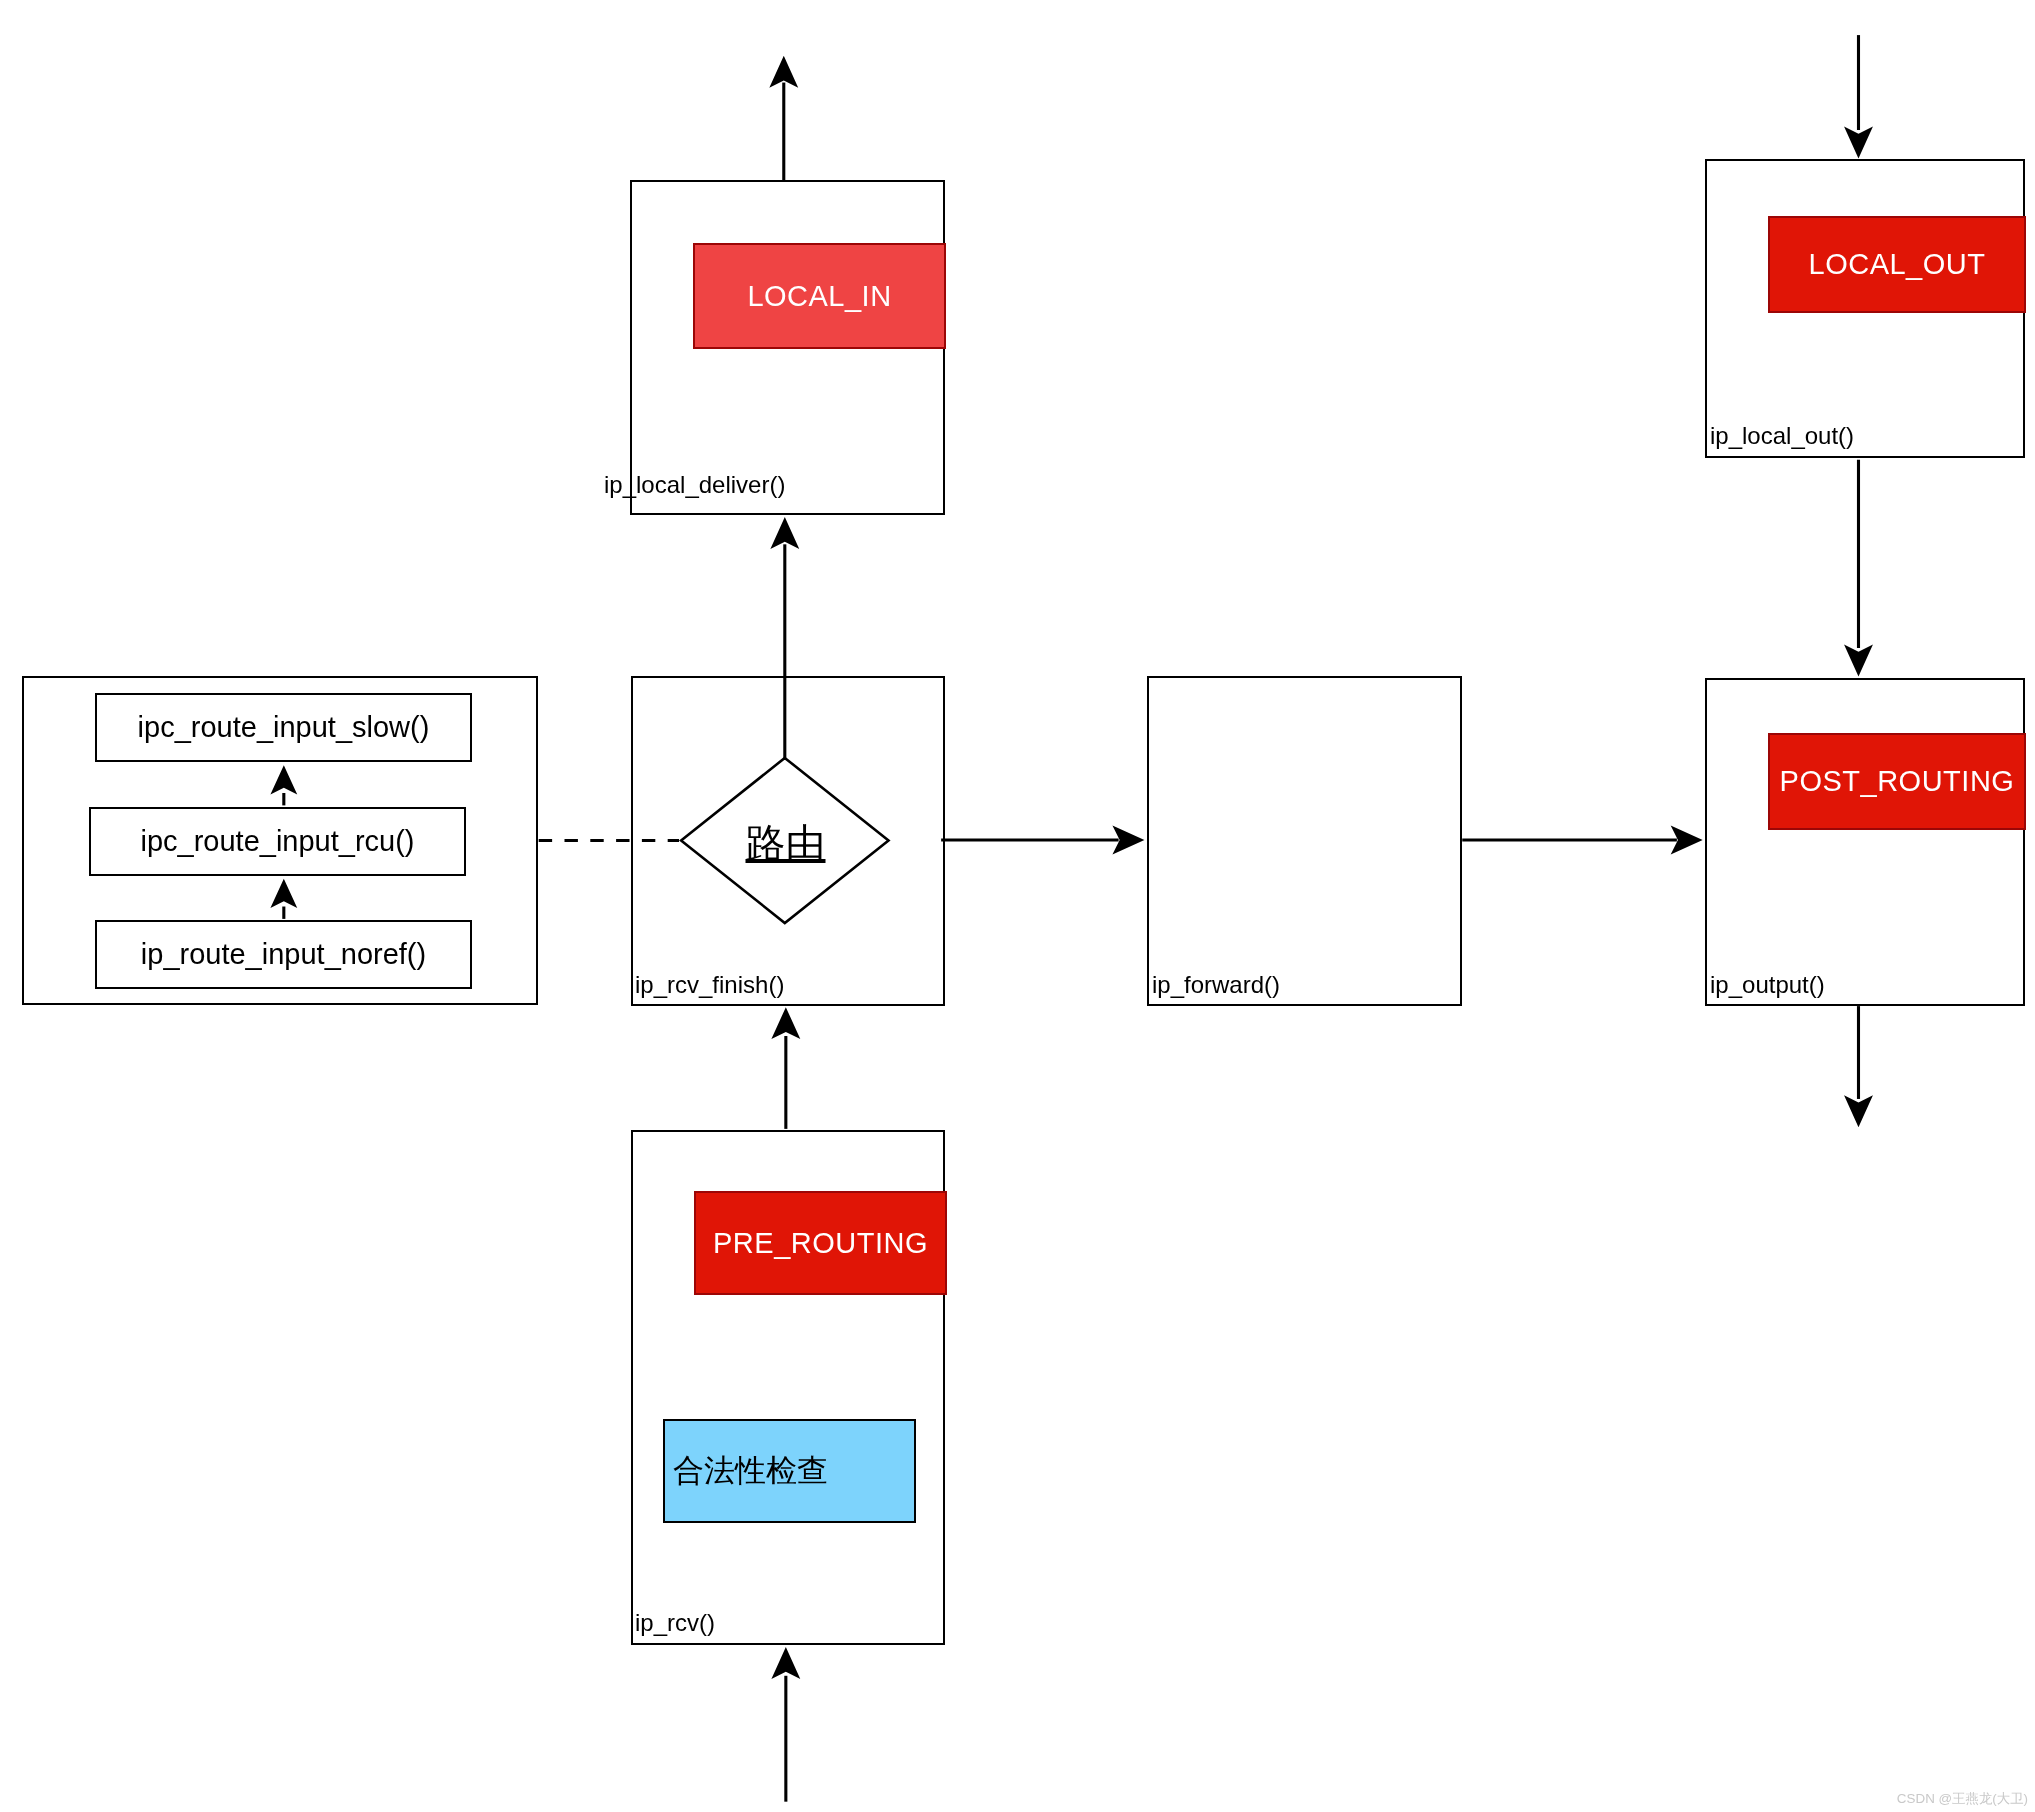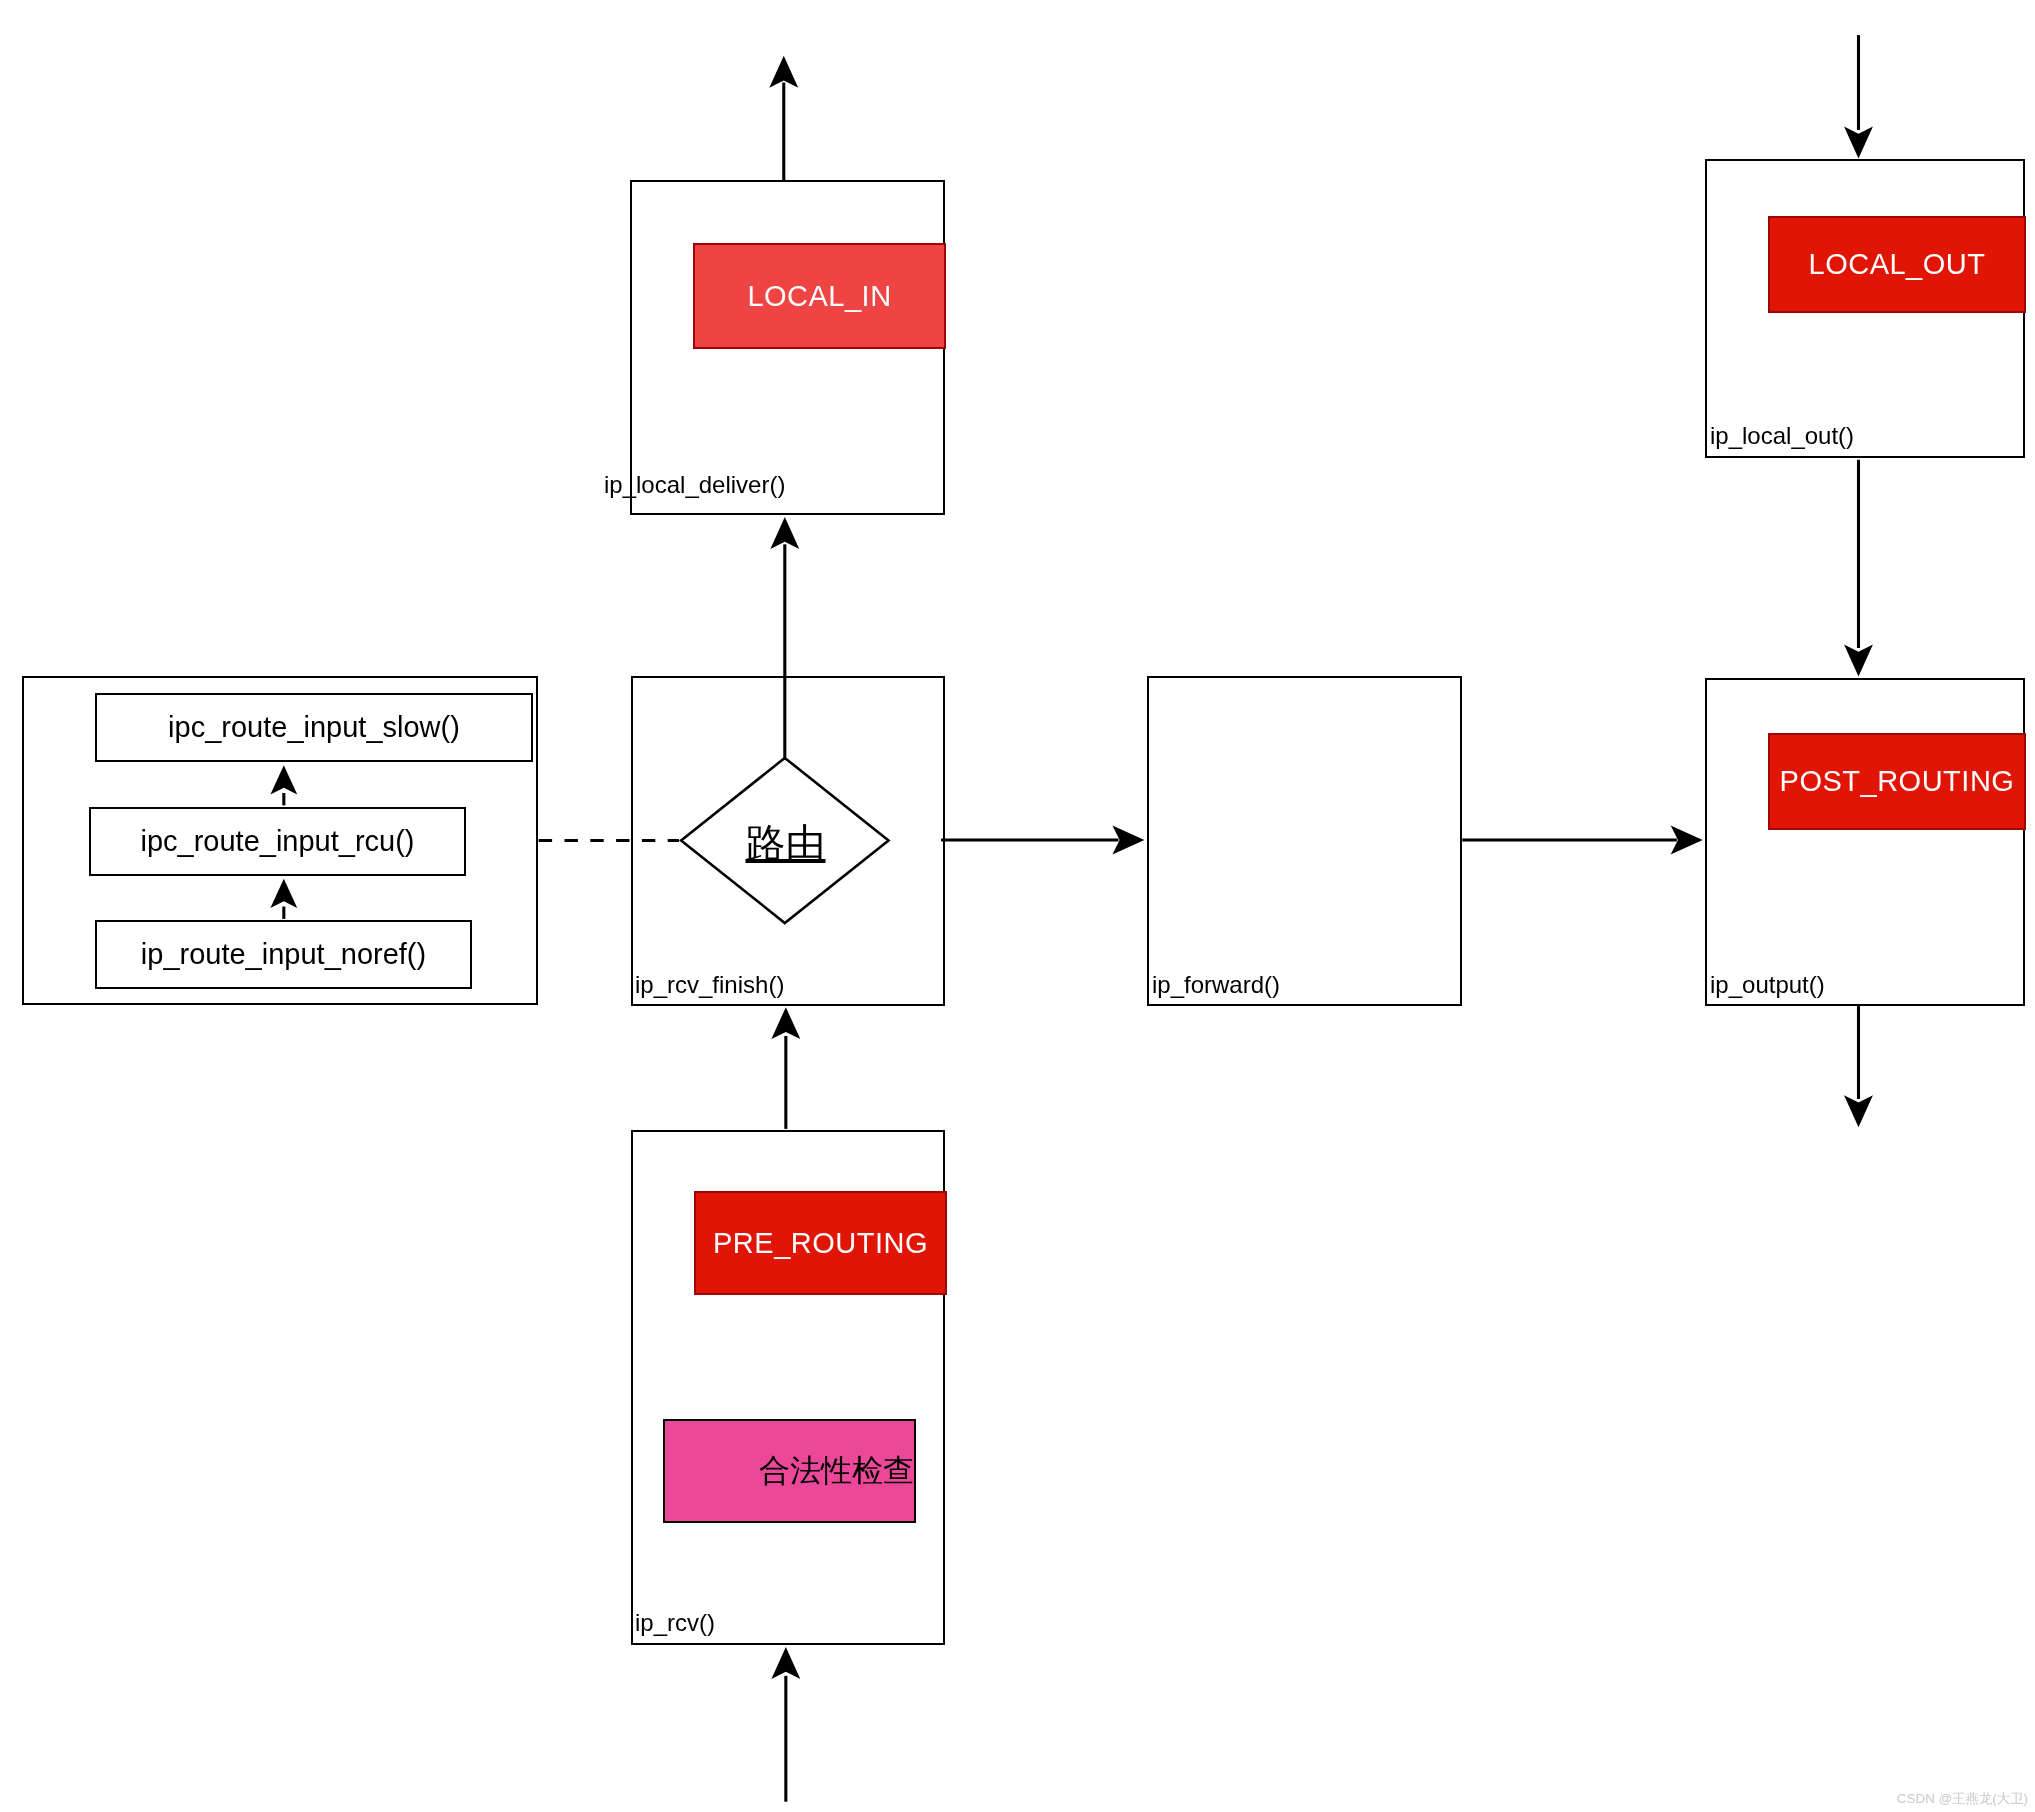--- a/index.html
+++ b/index.html
@@ -13,43 +13,43 @@
   .hook{
     position:absolute;box-sizing:border-box;border:2.1px solid #9c0606;background:#e01506;
     display:flex;align-items:center;justify-content:center;
     color:#ffffff;font-size:29px;letter-spacing:0.5px;z-index:2;margin-left:32px;
   }
   .innerbox{
     position:absolute;box-sizing:border-box;border:2.1px solid #000000;background:#ffffff;
     display:flex;align-items:center;justify-content:center;font-size:29px;z-index:2;
   }
   .checkbox-node{
-    position:absolute;box-sizing:border-box;border:2.6px solid #000000;background:#ec4899;
-    display:flex;align-items:center;justify-content:flex-end;font-size:31px;z-index:2;
+    position:absolute;box-sizing:border-box;border:2.6px solid #000000;background:#7dd3fc;
+    display:flex;align-items:center;justify-content:flex-start;font-size:31px;z-index:2;padding-left:8px;
   }
   .funclabel{
     position:absolute;font-size:24px;line-height:36px;white-space:nowrap;z-index:3;
   }
   .decision-label{
     position:absolute;font-size:40px;z-index:4;text-align:center;text-decoration:underline;
   }
   svg.connectors{
     position:absolute;left:0;top:0;z-index:3;pointer-events:none;
   }
   .watermark{
     position:absolute;z-index:5;font-size:13.4px;color:#c9c9c9;text-align:right;white-space:nowrap;
   }
 </style>
 </head>
 <body>
 
 <div class="canvas">
 
   <div class="box" style="left:21.7px;top:676px;width:516px;height:329px;"></div>
-  <div class="innerbox" style="left:95px;top:693px;width:438px;height:69px;">
+  <div class="innerbox" style="left:95px;top:693px;width:377px;height:69px;">
     <span>ipc_route_input_slow()</span>
   </div>
   <div class="innerbox" style="left:89px;top:807px;width:377px;height:69px;">
     <span>ipc_route_input_rcu()</span>
   </div>
   <div class="innerbox" style="left:95px;top:920px;width:377px;height:69px;">
     <span>ip_route_input_noref()</span>
   </div>
 
   <div class="box" style="left:630px;top:180px;width:315px;height:335px;"></div>

